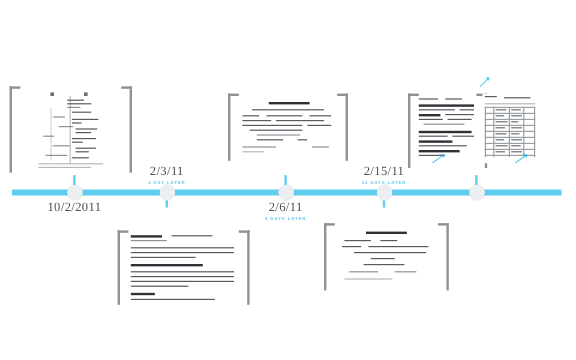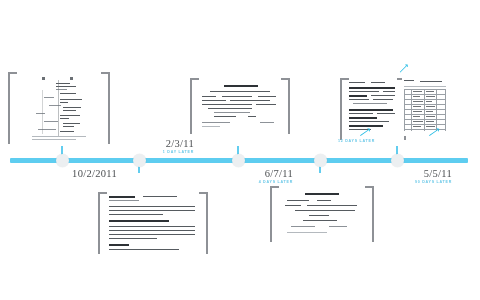--- a/index.html
+++ b/index.html
@@ -13,21 +13,21 @@
   .tl-bar{
     position:absolute;left:10px;top:158px;width:458px;height:5px;
     background:#5ecdf0;border-radius:1px;
   }
   .node{
     position:absolute;width:13px;height:13px;border-radius:50%;
     background:#eceff1;top:154px;margin-left:-6.5px;
     box-shadow:0 0 0 0.5px rgba(120,130,140,.12);
   }
   .tick{position:absolute;width:2px;height:9px;background:#62cdef;margin-left:-1px;}
-  .lbl{position:absolute;text-align:right;width:110px;margin-left:-55px;}
+  .lbl{position:absolute;text-align:center;width:110px;margin-left:-55px;}
   .lbl .date{
     font-family:"Liberation Serif",serif;font-size:10.5px;color:#4c4f52;
     letter-spacing:.3px;line-height:11px;white-space:nowrap;
   }
   .lbl .sub{
     font-family:"Liberation Sans",sans-serif;font-size:3.6px;color:#69c8e8;
     letter-spacing:.75px;line-height:6px;white-space:nowrap;
     text-transform:uppercase;font-weight:700;
   }
 
@@ -232,30 +232,27 @@
   <span class="tick" style="left:139px;top:164px;"></span>
   <span class="node" style="left:139px;"></span>
   <div class="lbl" style="left:139px;top:138px;">
     <div class="date">2/3/11</div>
     <div class="sub">1 DAY LATER</div>
   </div>
 
   <span class="tick" style="left:238px;top:146px;"></span>
   <span class="node" style="left:238px;"></span>
   <div class="lbl" style="left:238px;top:168px;">
-    <div class="date">6/7/11</div>
+    <div class="date">2/6/11</div>
     <div class="sub">4 DAYS LATER</div>
   </div>
 
   <span class="tick" style="left:320px;top:164px;"></span>
   <span class="node" style="left:320px;"></span>
   <div class="lbl" style="left:320px;top:138px;">
+    <div class="date">2/15/11</div>
     <div class="sub">12 DAYS LATER</div>
   </div>
 
   <span class="tick" style="left:397px;top:146px;"></span>
   <span class="node" style="left:397px;"></span>
-  <div class="lbl" style="left:397px;top:168px;">
-    <div class="date">5/5/11</div>
-    <div class="sub">90 DAYS LATER</div>
-  </div>
 
 </div>
 
 </body></html>

